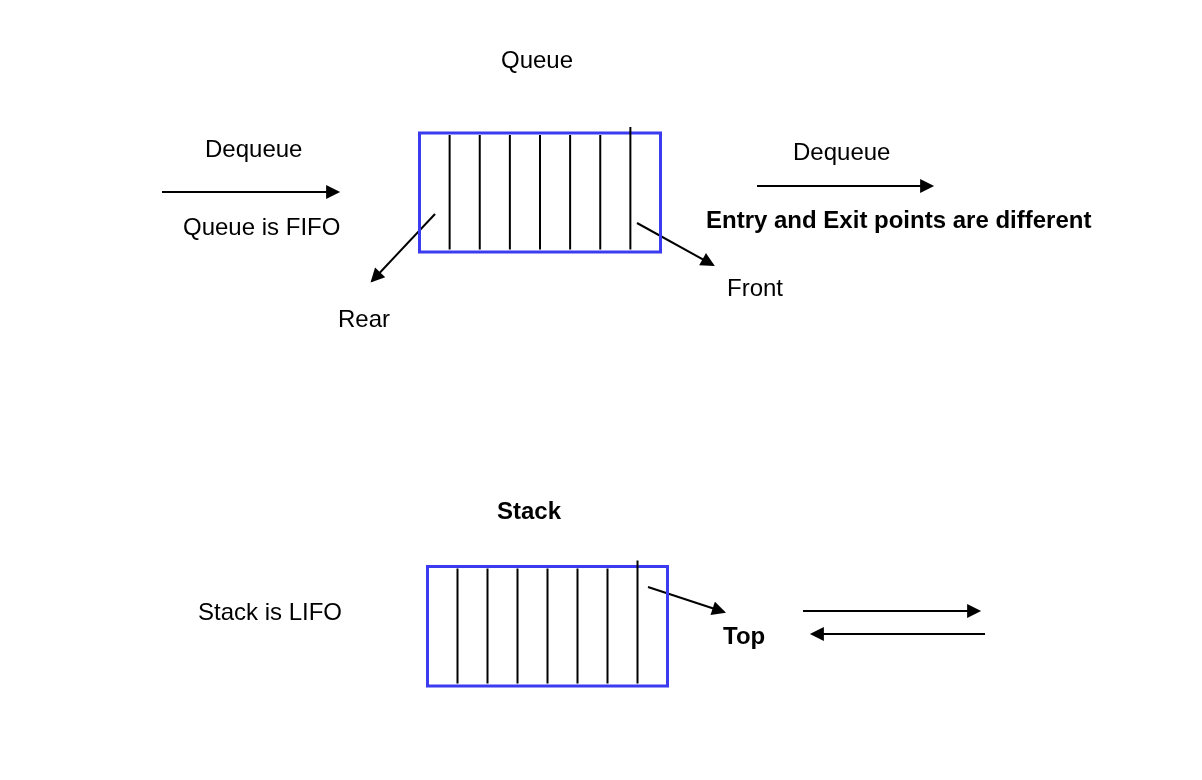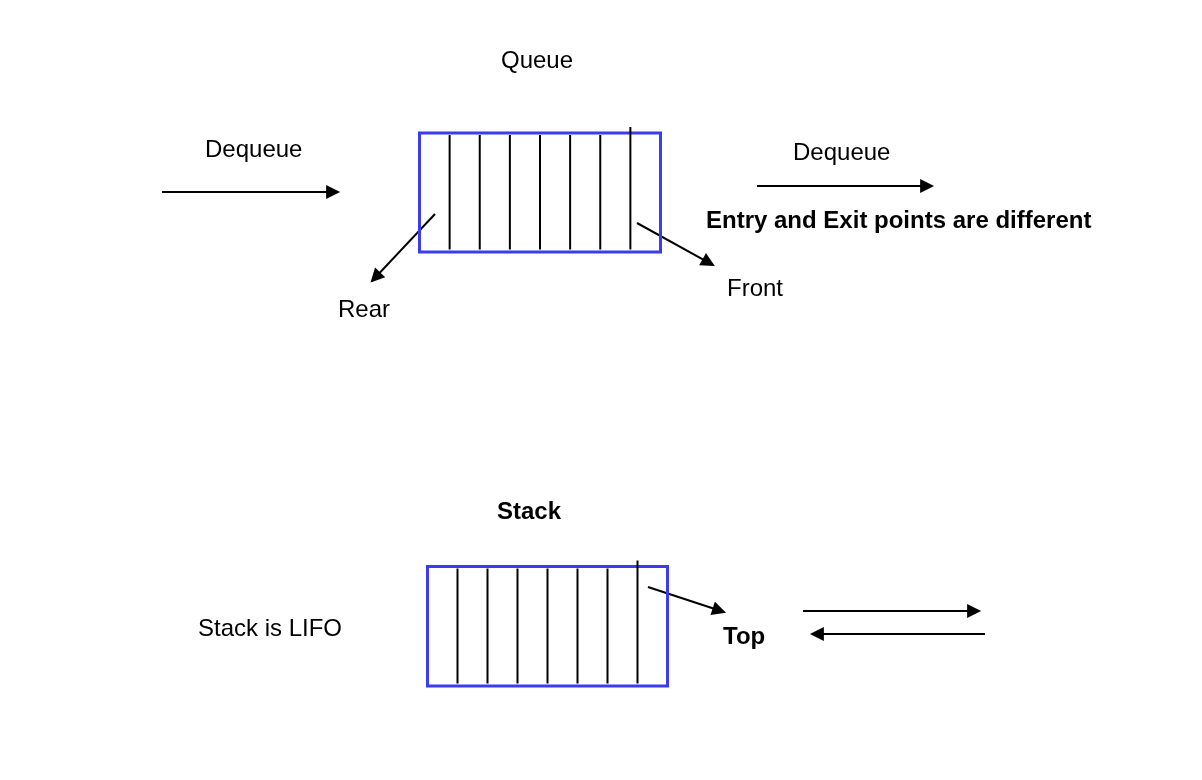--- a/index.html
+++ b/index.html
@@ -78,22 +78,23 @@
         <line x1="517.5" x2="517.5" y1="568.5" y2="683.5"></line>
         <line x1="547.5" x2="547.5" y1="568.5" y2="683.5"></line>
         <line x1="577.5" x2="577.5" y1="568.5" y2="683.5"></line>
         <line x1="607.5" x2="607.5" y1="568.5" y2="683.5"></line>
         <line x1="637.5" x2="637.5" y1="560.5" y2="683.5"></line>
       </g>
     </svg>
 
   <div class="lbl" style="left:489px;top:46px;margin-left:12px;">Queue</div>
   <div class="lbl" style="left:205px;top:135px;">Dequeue</div>
+  <div class="lbl" style="left:183px;top:213px;">Queue is FIFO</div>
   <div class="lbl" style="left:793px;top:138px;">Dequeue</div>
   <div class="lbl" style="left:706px;top:206px;font-weight:bold;">Entry and Exit points are different</div>
-  <div class="lbl" style="left:338px;top:295px;">Rear</div>
+  <div class="lbl" style="left:338px;top:305px;">Rear</div>
   <div class="lbl" style="left:727px;top:274px;">Front</div>
 
   <div class="lbl" style="left:497px;top:497px;font-weight:bold;">Stack</div>
-  <div class="lbl" style="left:198px;top:614px;">Stack is LIFO</div>
+  <div class="lbl" style="left:198px;top:598px;">Stack is LIFO</div>
   <div class="lbl" style="left:723px;top:622px;font-weight:bold;">Top</div>
 
 </div>
 
 </body></html>

